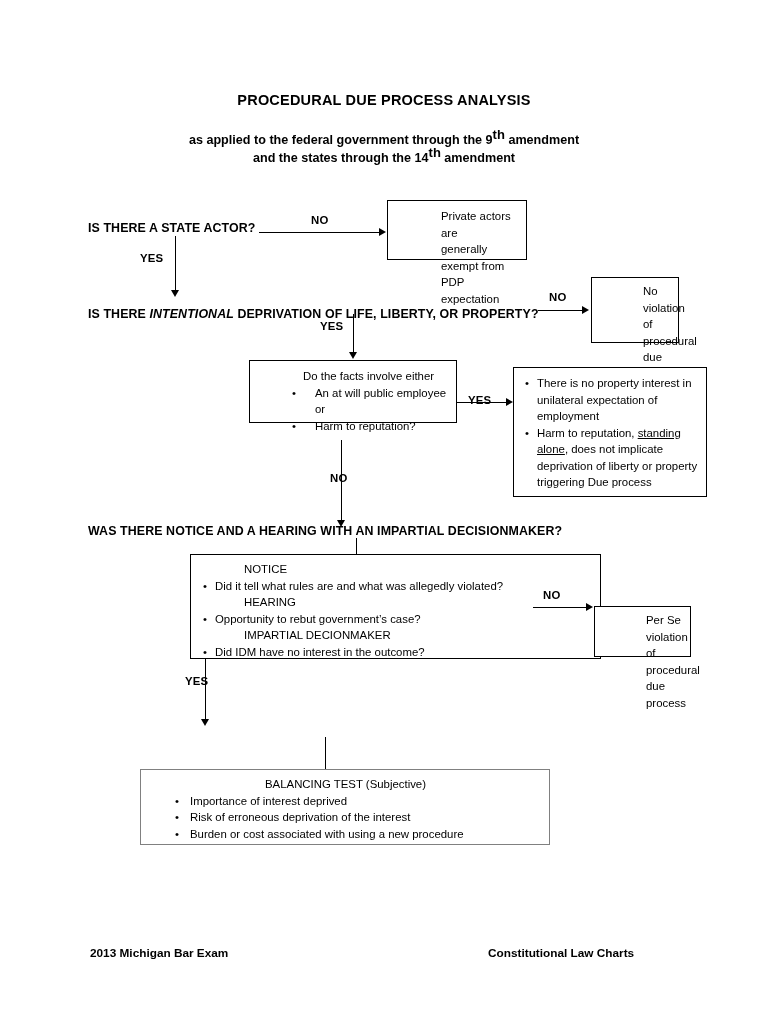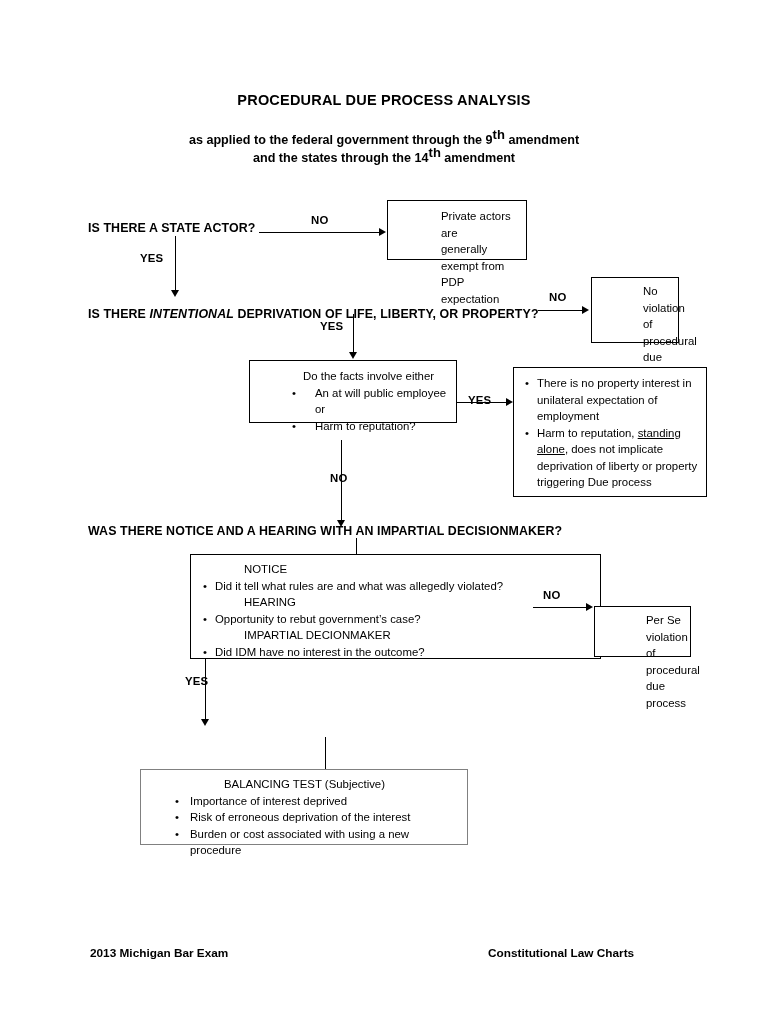--- a/index.html
+++ b/index.html
@@ -277,21 +277,21 @@
     </div>
   </div>
 
   <div class="vline" style="left:205px; top:659px; height:62px;" data-name="connector-notice-yes-line"></div>
   <div class="arrow-down" style="left:201px; top:719px;" data-name="connector-notice-yes-arrow"></div>
   <div class="edge-label" style="left:185px; top:675px;" data-name="edge-label-notice-yes">YES</div>
 
 
   <div class="vline thin" style="left:325px; top:737px; height:33px;" data-name="connector-question4-to-balancing-box"></div>
 
-  <div class="box gray" style="left:140px; top:769px; width:328px; height:76px;" data-name="box-balancing-test">
+  <div class="box gray" style="left:140px; top:769px; width:410px; height:76px;" data-name="box-balancing-test">
     <div class="box-inner" style="padding:6px 8px 6px 9px;" data-name="box-balancing-test-content">
       <p class="bal-head" data-name="balancing-test-heading">BALANCING TEST (Subjective)</p>
       <ul class="bullets bal" data-name="balancing-test-bullet-list">
         <li data-name="balancing-test-bullet-1">Importance of interest deprived</li>
         <li data-name="balancing-test-bullet-2">Risk of erroneous deprivation of the interest</li>
         <li data-name="balancing-test-bullet-3">Burden or cost associated with using a new procedure</li>
       </ul>
     </div>
   </div>
 

